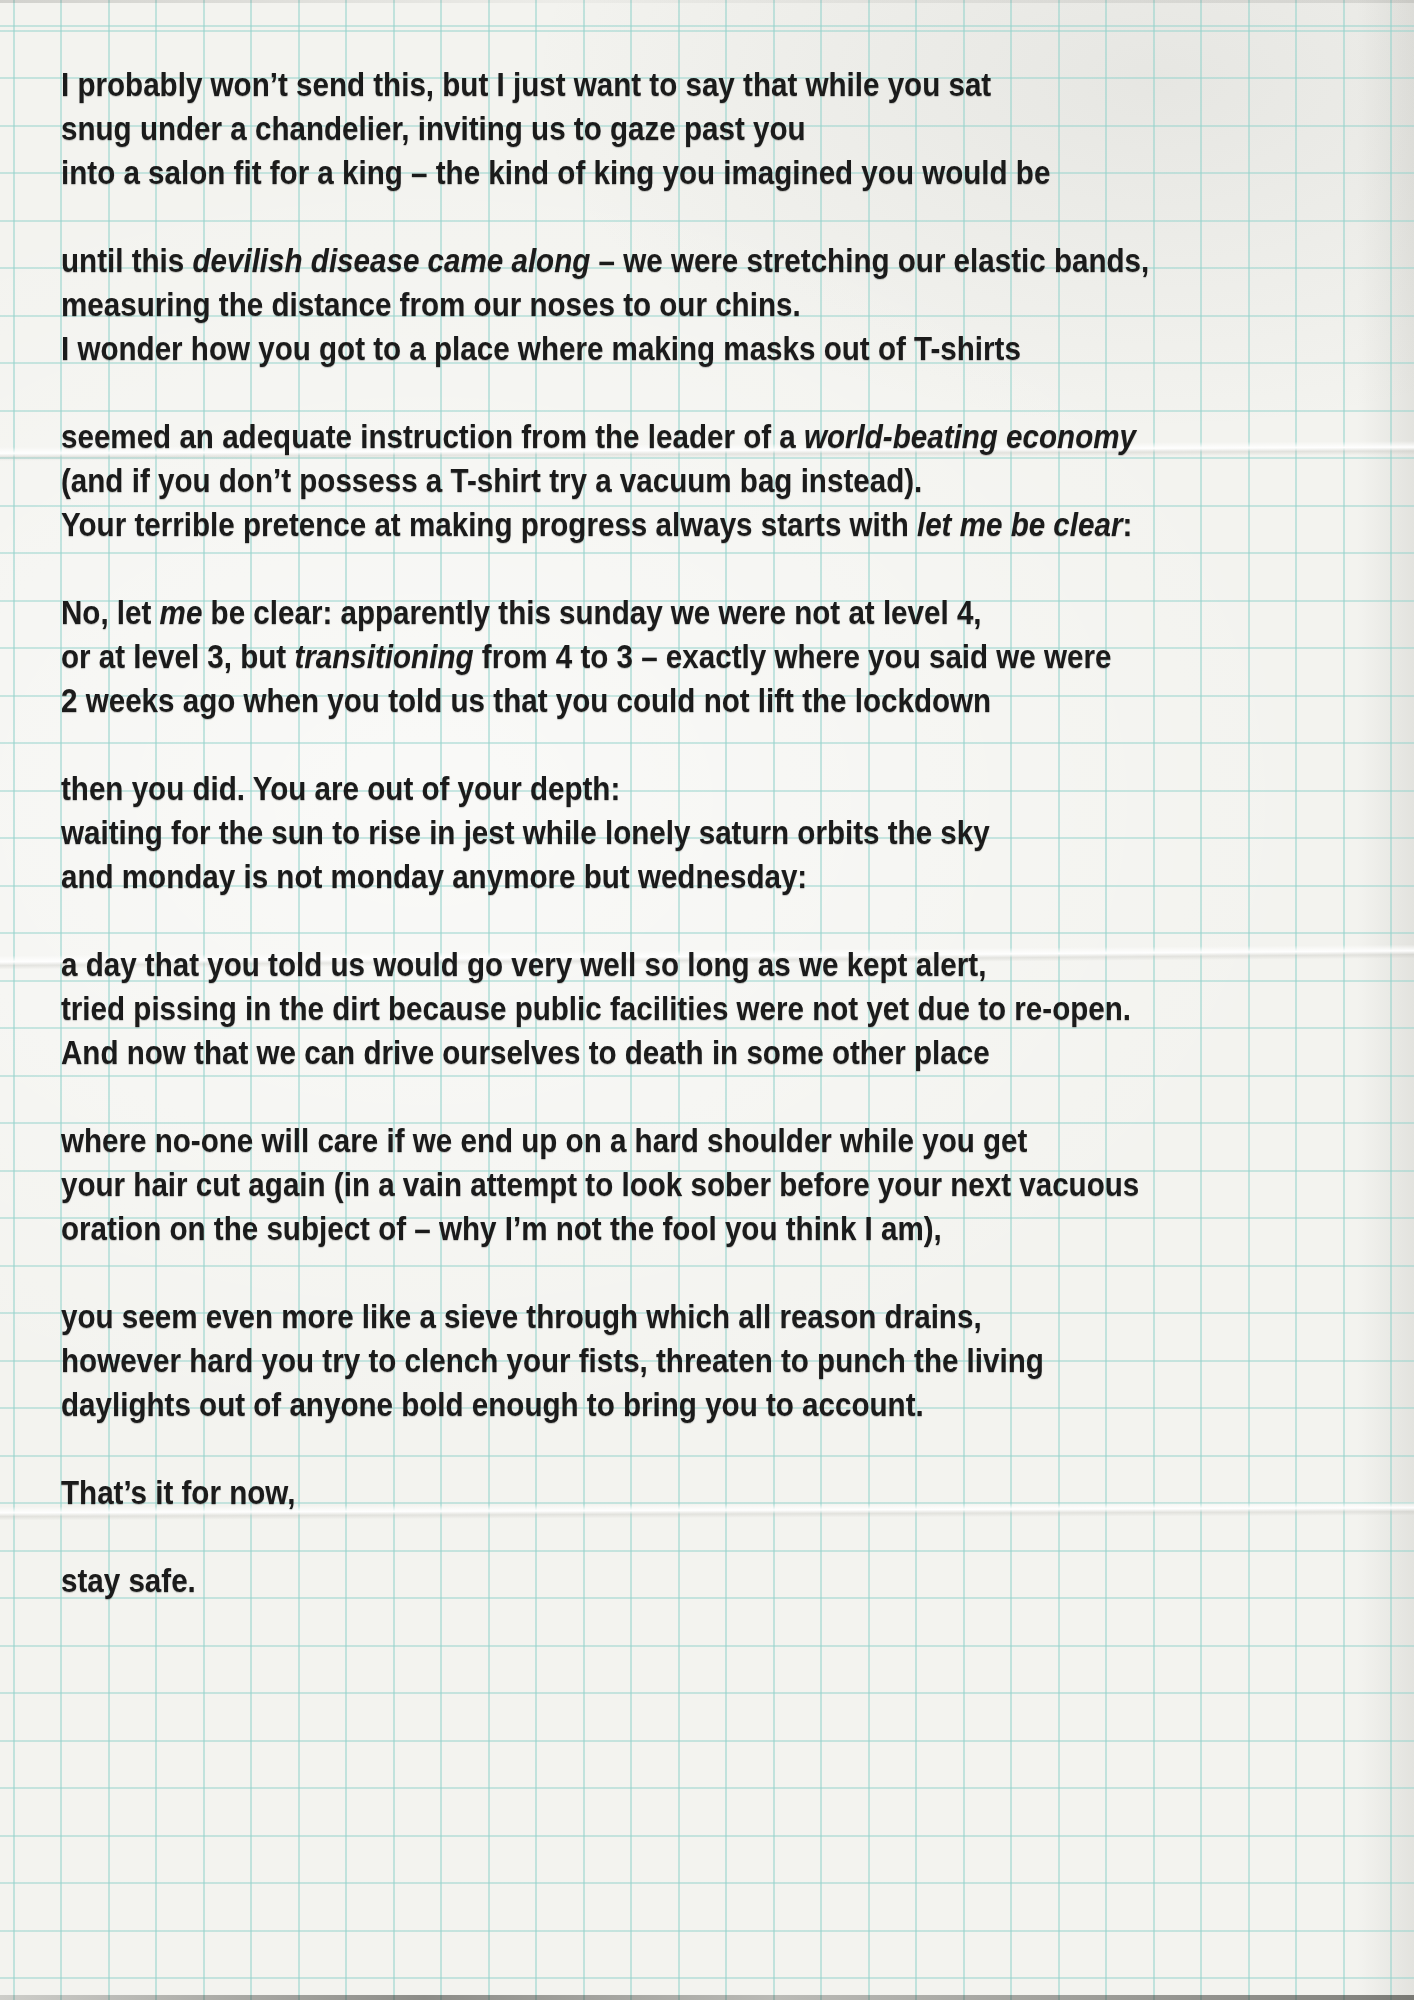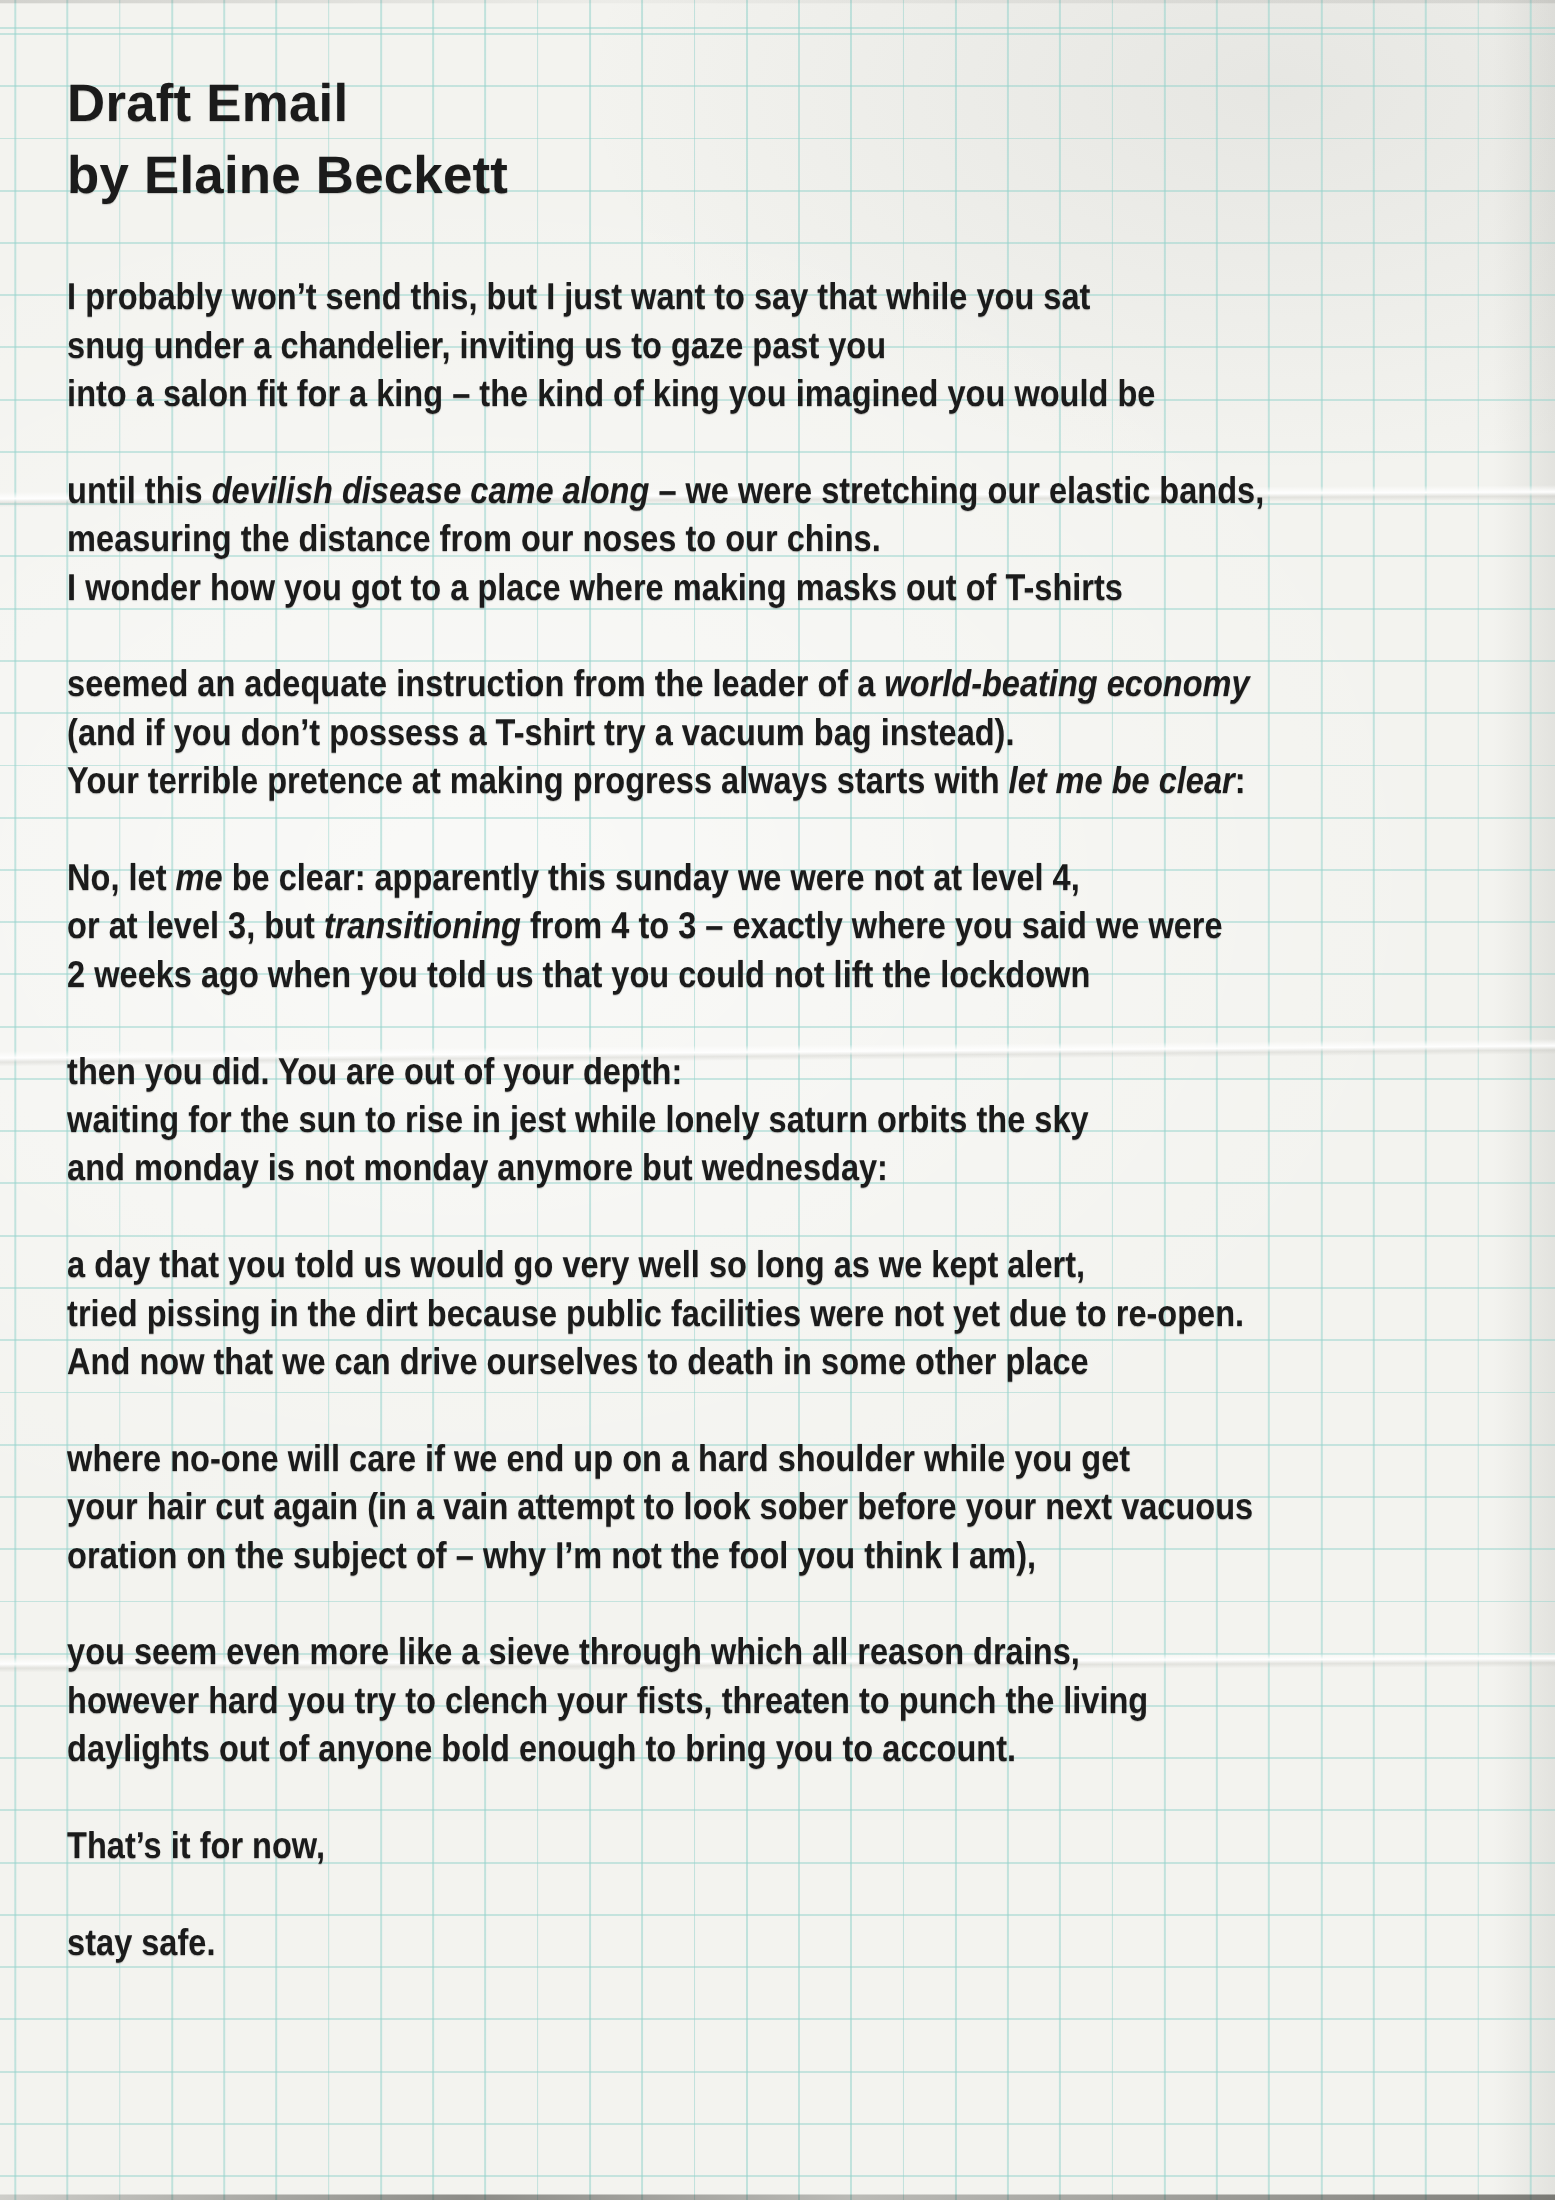--- a/index.html
+++ b/index.html
@@ -85,24 +85,20 @@
 </head>
 <body>
 
 <div class="page">
 
   <div class="crease crease-1"></div>
   <div class="crease crease-2"></div>
   <div class="crease crease-3"></div>
 
   <main class="content">
-    <header>
-      <h1 class="title-line">Draft Email</h1>
-      <h1 class="title-line">by Elaine Beckett</h1>
-    </header>
 
     <section class="poem">
         <div class="stanza">
           <div class="line"><span>I probably won’t send this, but I just want to say that while you sat</span></div>
           <div class="line"><span>snug under a chandelier, inviting us to gaze past you</span></div>
           <div class="line"><span>into a salon fit for a king – the kind of king you imagined you would be</span></div>
         </div>
         <div class="stanza">
           <div class="line"><span>until this </span><em>devilish disease came along</em><span> – we were stretching our elastic bands,</span></div>
           <div class="line"><span>measuring the distance from our noses to our chins.</span></div>

